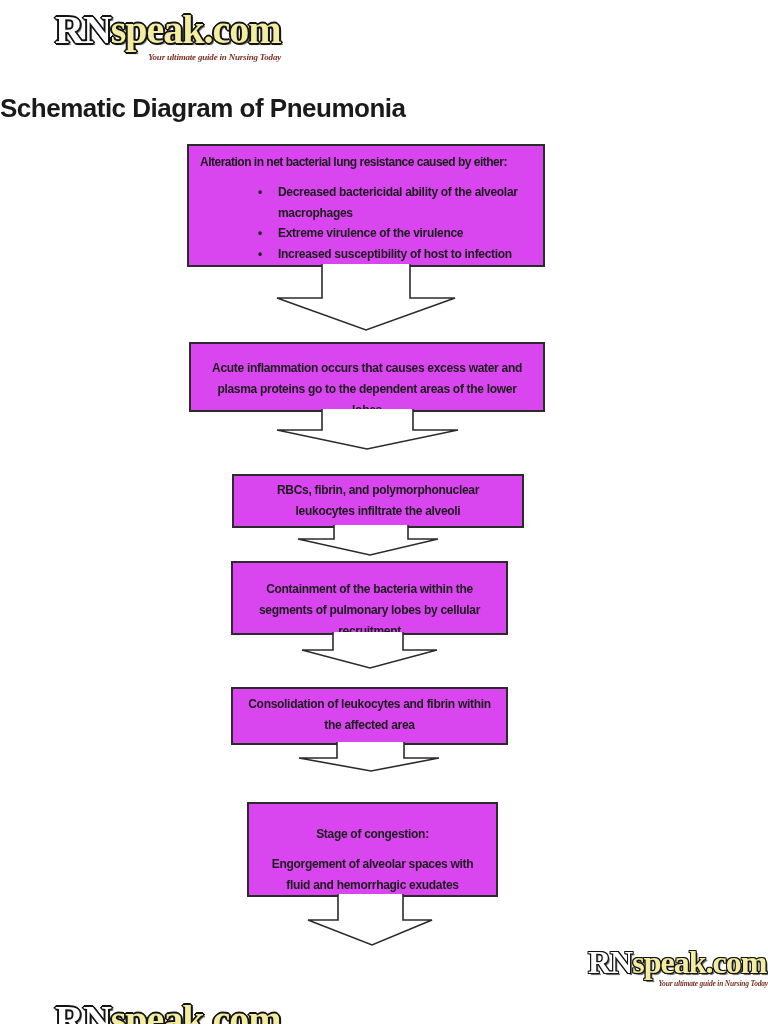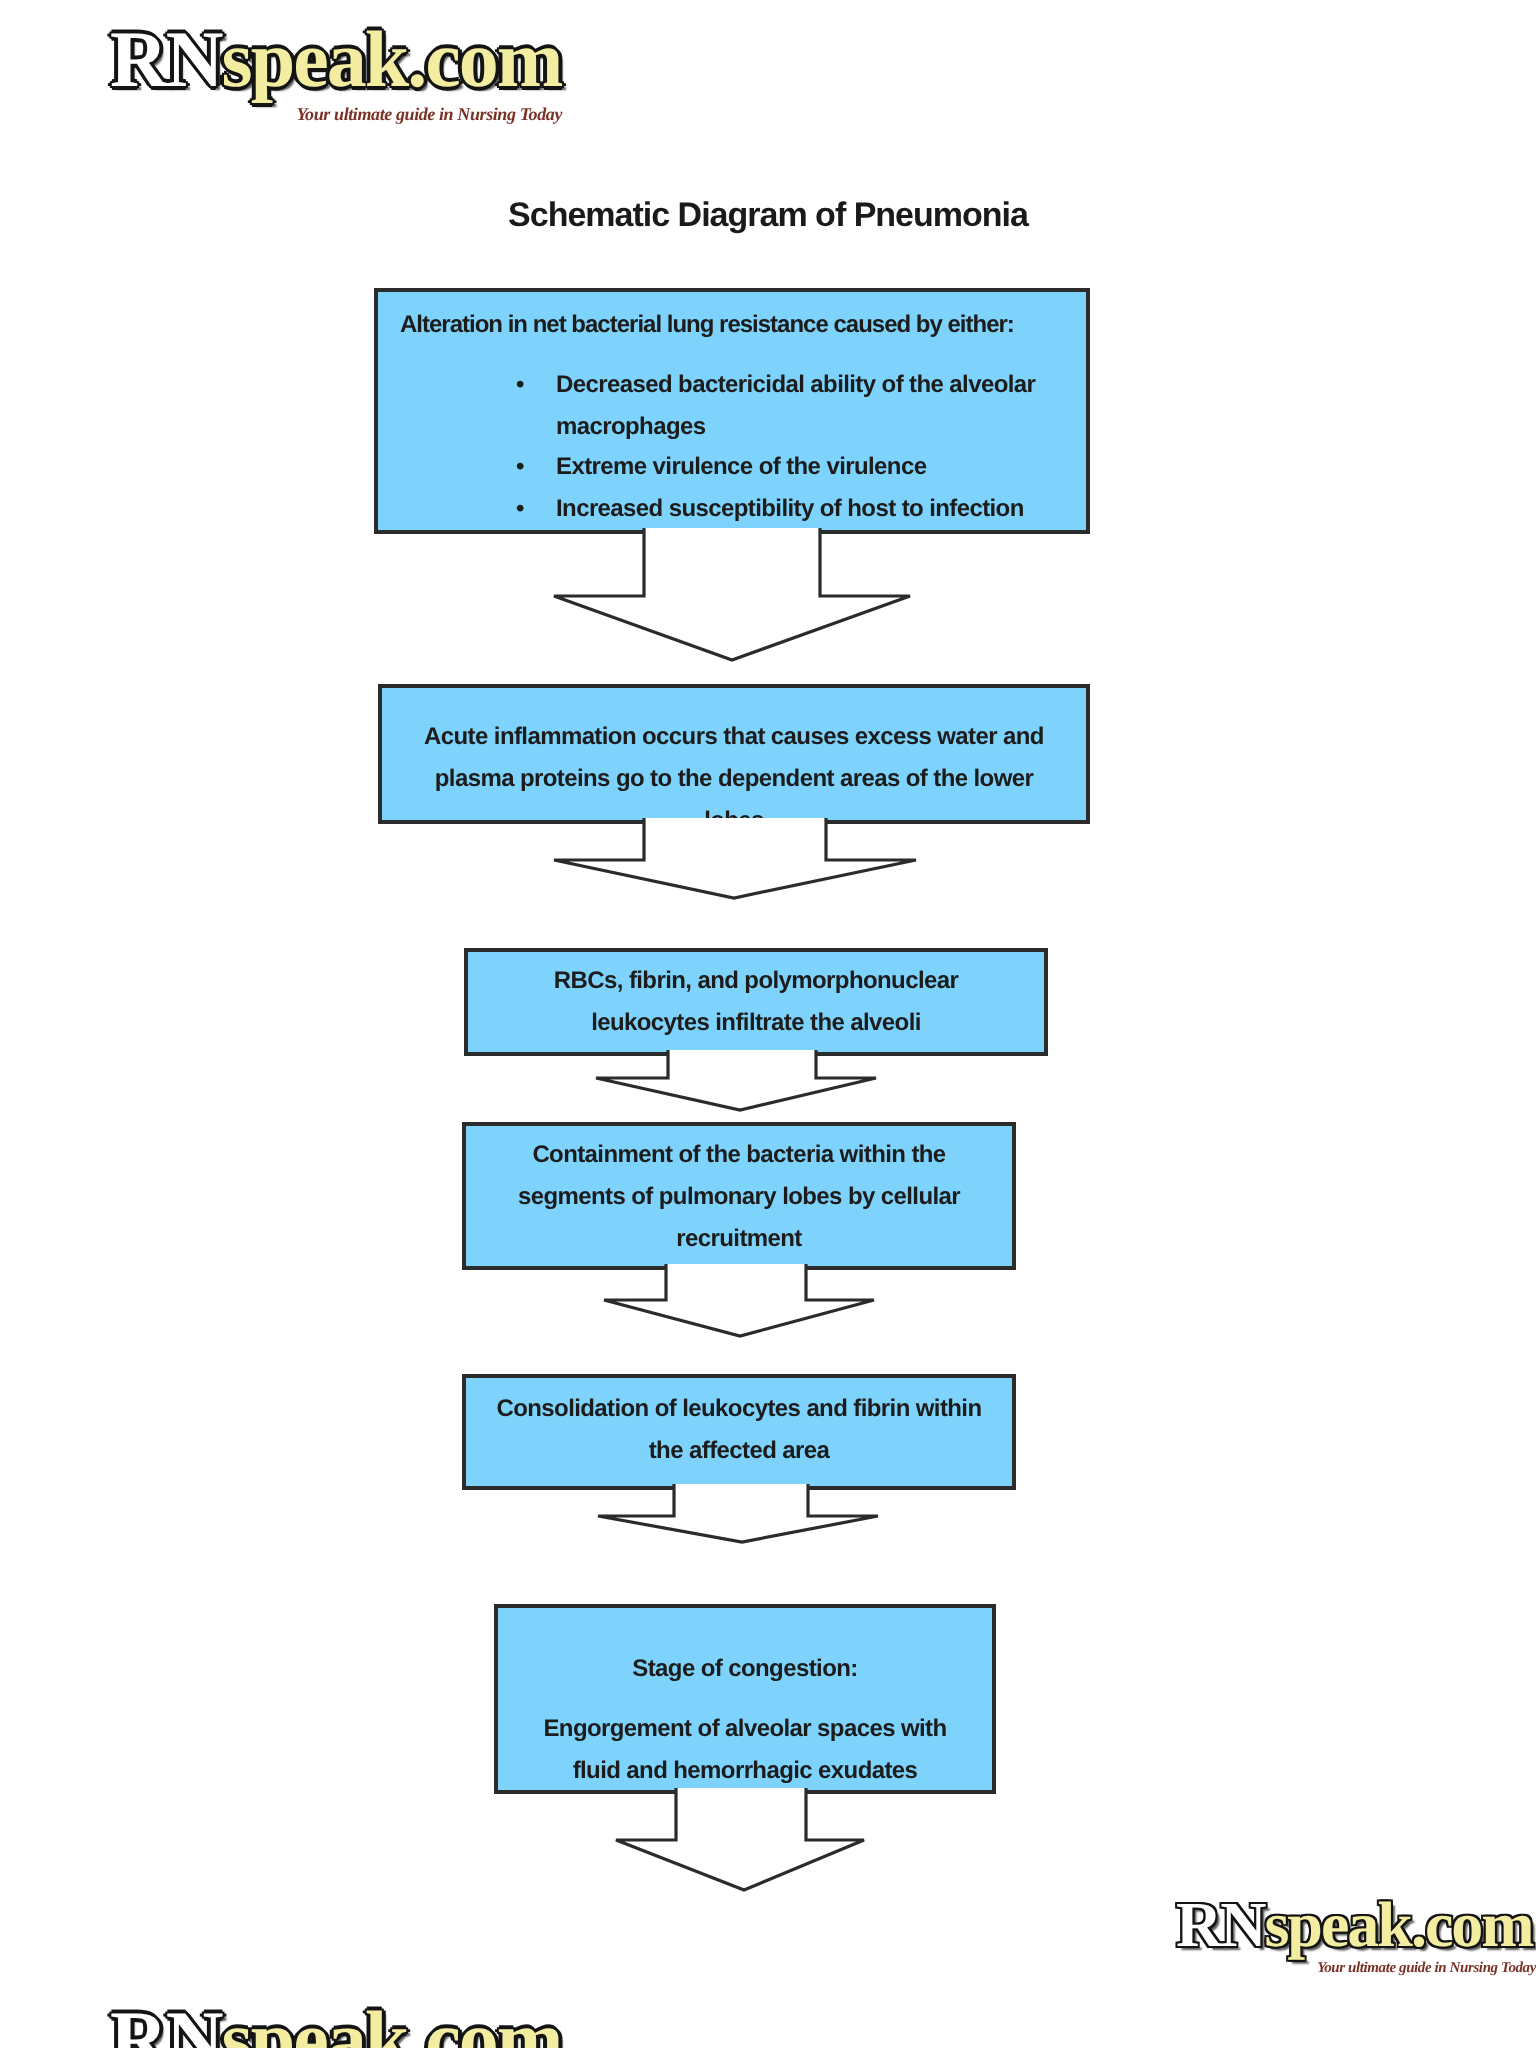--- a/index.html
+++ b/index.html
@@ -35,43 +35,43 @@
       -1px -1px #141414, 1px -1px #141414, -1px 1px #141414, 1px 1px #141414,
       2px 2px 1px #5a5a5a; }
   .logo-bottom .tagline { font-size:7.5px; margin-top:1px; }
 
   .logo-next { left:55px; top:1000px; width:226px; }
   .logo-next .brand { font-size:40px; }
 
   
   .doc-title {
     position:absolute; left:0; top:96px; width:768px;
-    text-align:center; font-size:17px; font-weight:bold;
+    text-align:left; font-size:26px; font-weight:bold;
     letter-spacing:-0.5px; color:#1a1a1a; line-height:24px;
   }
 
   
   .fbox {
-    position:absolute; background:#7dd3fc; border:2px solid #2b2b2b;
+    position:absolute; background:#d946ef; border:2px solid #2b2b2b;
     font-size:12px; font-weight:bold; letter-spacing:-0.3px;
     color:#1c1c1c; z-index:1; overflow:hidden;
   }
   .fbox .cline { text-align:center; line-height:21px; white-space:nowrap; }
   #box1 { left:187px; top:144px; width:358px; height:123px; }
   #box1 .heading { margin:6px 0 0 11px; line-height:20px; letter-spacing:-0.5px; white-space:nowrap; }
   #box1 .bullets { margin-top:10px; }
   .bullet-row { position:relative; padding-left:89px; }
   .bullet-row .dot {
     position:absolute; left:69px; top:0; line-height:20.5px; font-size:12px;
   }
   .bullet-row .bline { line-height:20.5px; white-space:nowrap; }
 
   #box2 { left:189px; top:342px; width:356px; height:70px; padding-top:14px; }
   #box3 { left:232px; top:474px; width:292px; height:54px; padding-top:4px; }
-  #box4 { left:231px; top:561px; width:277px; height:74px; padding-top:4px; }
+  #box4 { left:231px; top:561px; width:277px; height:74px; padding-top:16px; }
   #box5 { left:231px; top:687px; width:277px; height:58px; padding-top:5px; }
   #box6 { left:247px; top:802px; width:251px; height:95px; padding-top:20px; }
   #box6 .spacer { height:9px; }
 
   
   svg.arrow { position:absolute; z-index:2; overflow:visible; }
   svg.arrow path {
     fill:#ffffff; stroke:#2b2b2b; stroke-width:1.6; stroke-linejoin:miter;
   }
 </style>

